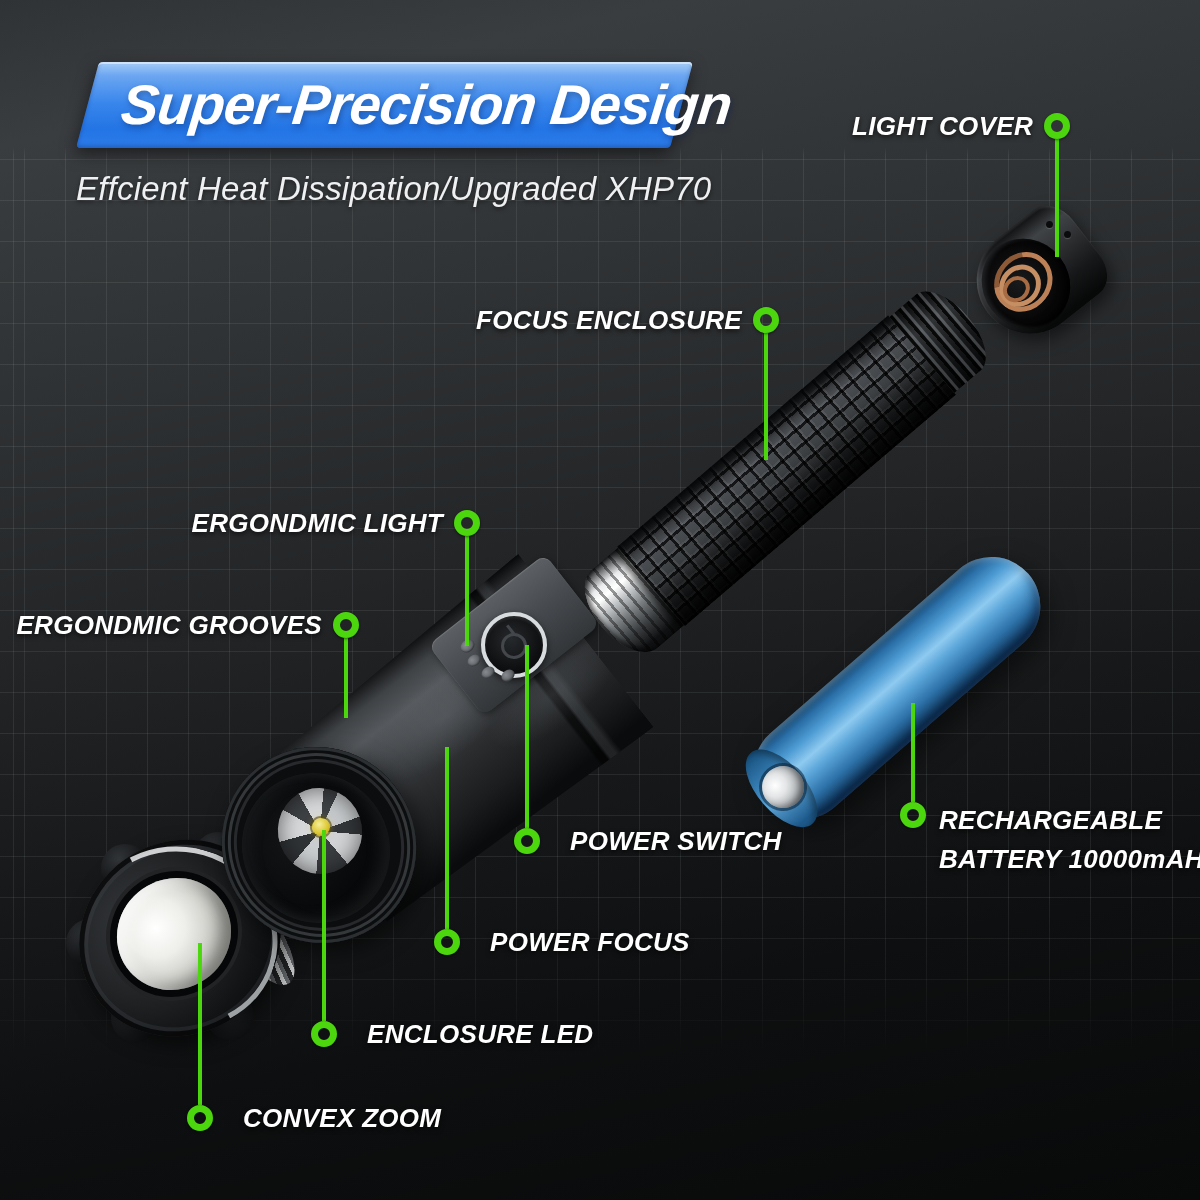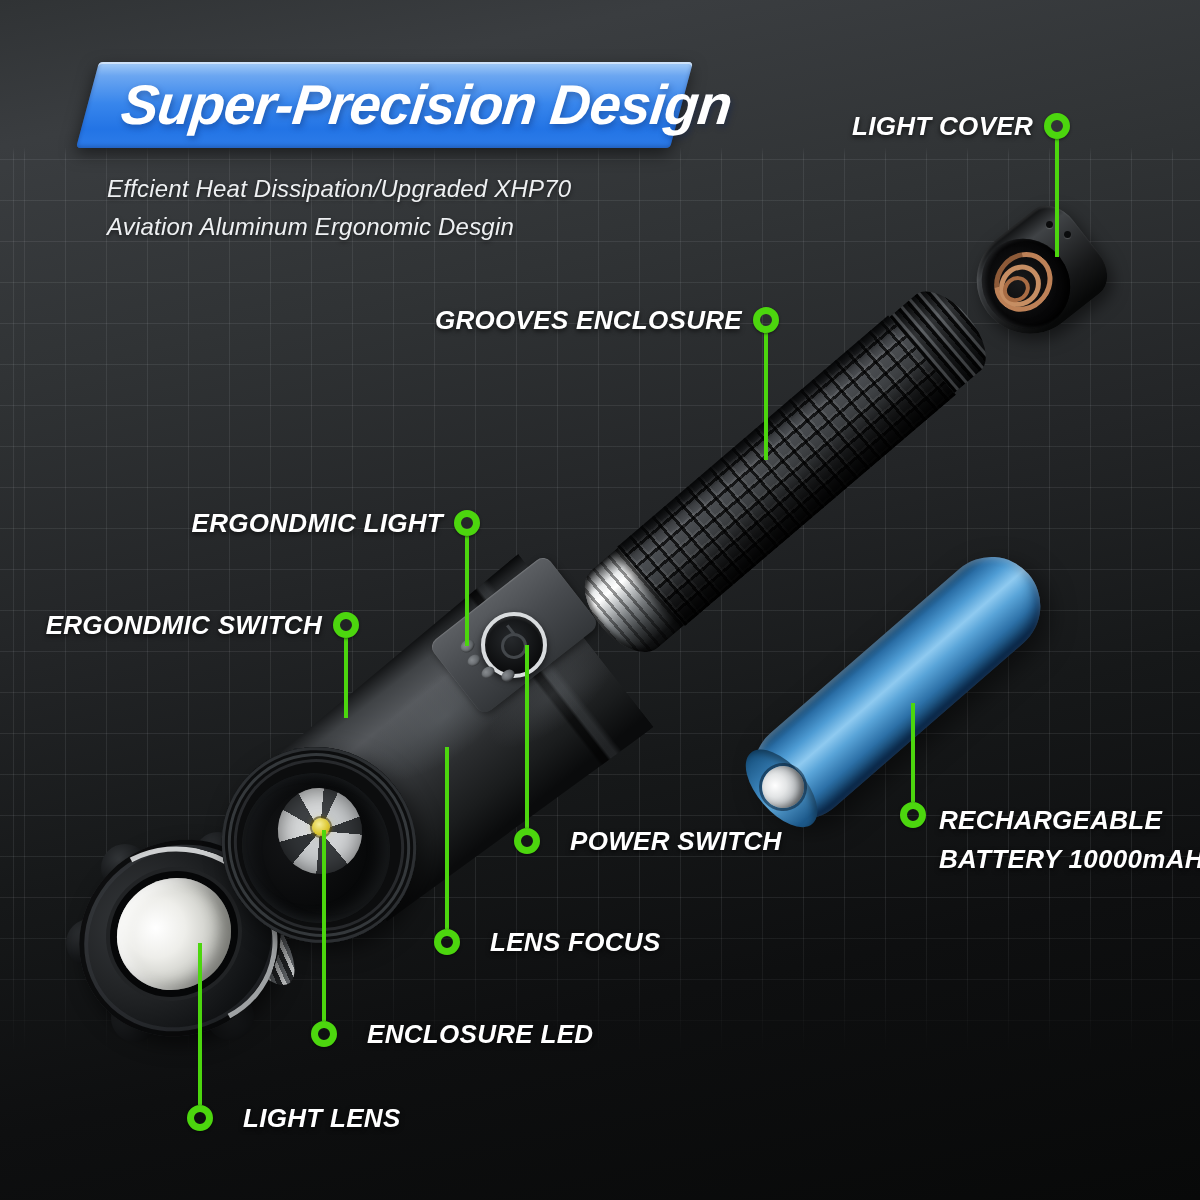--- a/index.html
+++ b/index.html
@@ -28,22 +28,22 @@
     box-shadow:0 6px 16px rgba(0,0,0,0.5),inset 0 2px 0 rgba(255,255,255,0.5),inset 0 -2px 4px rgba(0,20,70,0.3);
   }
   .banner-text{
     display:block;transform:skewX(9deg);
     font-style:italic;font-weight:700;font-size:56px;line-height:86px;
     color:#fff;padding-left:34px;white-space:nowrap;letter-spacing:-1px;
     text-shadow:2px 3px 6px rgba(0,25,80,0.35);
   }
   .subtitle{
     position:absolute;left:76px;top:170px;z-index:70;
-    font-style:italic;font-weight:400;font-size:24px;line-height:38px;
-    color:#eef0f2;letter-spacing:0.2px;text-shadow:0 2px 4px rgba(0,0,0,0.5);margin-left:31px;
+    font-style:italic;font-weight:400;font-size:33px;line-height:38px;
+    color:#eef0f2;letter-spacing:0.2px;text-shadow:0 2px 4px rgba(0,0,0,0.5);
   }
   
   .callout{position:absolute;width:0;height:0;z-index:60;}
   .c-dot{
     position:absolute;left:0;top:0;width:26px;height:26px;box-sizing:border-box;
     transform:translate(-50%,-50%);
     border:7px solid #4cd60e;border-radius:50%;
     box-shadow:0 1px 3px rgba(0,0,0,0.5);
   }
   .c-line{position:absolute;left:-2px;width:4px;background:#4cd60e;}
@@ -211,21 +211,20 @@
 
 <div class="canvas">
 
   <div class="grid"></div>
 
   <div class="banner">
     <span class="banner-text">Super-Precision Design</span>
   </div>
   <div class="subtitle">
     <div>Effcient Heat Dissipation/Upgraded XHP70</div>
-    <div>Aviation Aluminum Ergonomic Desgin</div>
   </div>
 
   <div class="abs part-tube">
     <div class="tube-collar"></div>
     <div class="tube-knurl"></div>
     <div class="tube-threads"></div>
   </div>
 
   <div class="abs part-tailcap">
     <div class="cap-body"></div>
@@ -272,57 +271,57 @@
 
   <div class="callout co-sealed-cover">
     <div class="c-line"></div>
     <div class="c-dot"></div>
     <div class="c-label lab-left">LIGHT COVER</div>
   </div>
 
   <div class="callout co-sealed-enclosure">
     <div class="c-line"></div>
     <div class="c-dot"></div>
-    <div class="c-label lab-left">GROOVES ENCLOSURE</div>
+    <div class="c-label lab-left">FOCUS ENCLOSURE</div>
   </div>
 
   <div class="callout co-indicator-light">
     <div class="c-line"></div>
     <div class="c-dot"></div>
     <div class="c-label lab-left">ERGONDMIC LIGHT</div>
   </div>
 
   <div class="callout co-ergonomic-grooves">
     <div class="c-line"></div>
     <div class="c-dot"></div>
-    <div class="c-label lab-left">ERGONDMIC SWITCH</div>
+    <div class="c-label lab-left">ERGONDMIC GROOVES</div>
   </div>
 
   <div class="callout co-power-switch">
     <div class="c-line"></div>
     <div class="c-dot"></div>
     <div class="c-label lab-right">POWER SWITCH</div>
   </div>
 
   <div class="callout co-zoom-focus">
     <div class="c-line"></div>
     <div class="c-dot"></div>
-    <div class="c-label lab-right">LENS FOCUS</div>
+    <div class="c-label lab-right">POWER FOCUS</div>
   </div>
 
   <div class="callout co-upgraded-led">
     <div class="c-line"></div>
     <div class="c-dot"></div>
     <div class="c-label lab-right">ENCLOSURE LED</div>
   </div>
 
   <div class="callout co-convex-lens">
     <div class="c-line"></div>
     <div class="c-dot"></div>
-    <div class="c-label lab-right">LIGHT LENS</div>
+    <div class="c-label lab-right">CONVEX ZOOM</div>
   </div>
 
   <div class="callout co-battery">
     <div class="c-line"></div>
     <div class="c-dot"></div>
     <div class="c-label2">
       <div>RECHARGEABLE</div>
       <div>BATTERY 10000mAH</div>
     </div>
   </div>

